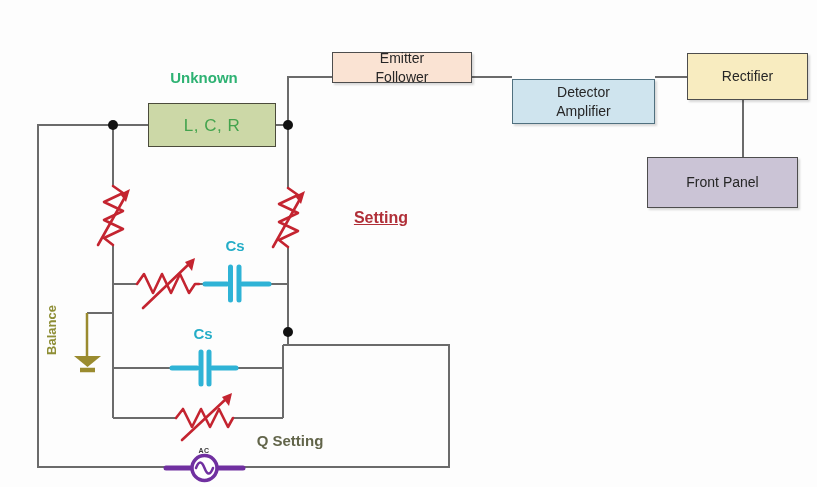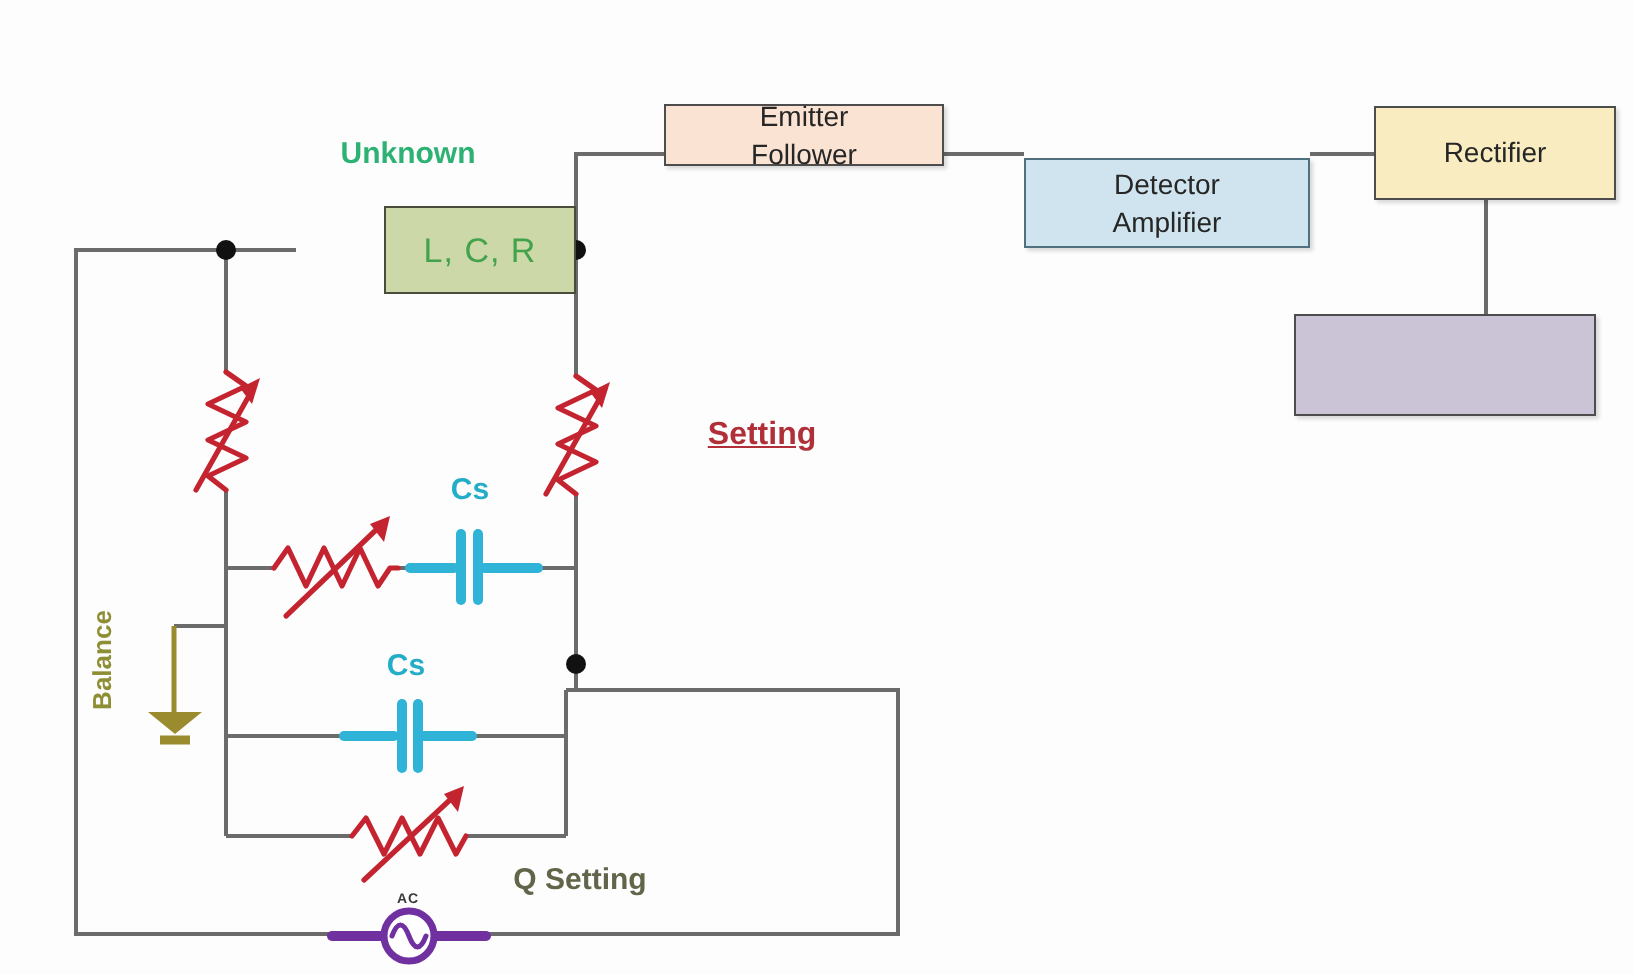--- a/index.html
+++ b/index.html
@@ -12,22 +12,22 @@
     position:absolute;display:flex;flex-direction:column;justify-content:center;align-items:center;
     border:1.4px solid #4d4d4d;box-sizing:border-box;
     font-size:14px;color:#262626;line-height:19px;text-align:center;
     box-shadow:1.5px 1.5px 2px rgba(0,0,0,0.15);
   }
   .box span{display:block;width:100%;}
   .lbl{
     position:absolute;transform:translate(-50%,-50%);
     font-weight:bold;white-space:nowrap;
   }
-  #box-lcr{left:148px;top:103px;width:96px;height:44px;background:#ccd8a7;border-color:#4b4b3b;
-    color:#43a34d;font-size:17px;letter-spacing:0.5px;box-shadow:none;margin-left:44px;}
+  #box-lcr{left:148px;top:103px;width:128px;height:44px;background:#ccd8a7;border-color:#4b4b3b;
+    color:#43a34d;font-size:17px;letter-spacing:0.5px;box-shadow:none;}
   #box-emitter{left:332px;top:52px;width:140px;height:31px;background:#fae3d3;}
   #box-detector{left:512px;top:55px;width:143px;height:45px;background:#cfe4ee;border-color:#50707f;margin-top:24px;}
   #box-rectifier{left:687px;top:53px;width:121px;height:47px;background:#f8ecc0;}
   #box-meter{left:647px;top:157px;width:151px;height:51px;background:#cbc4d6;}
   #lbl-unknown{left:204px;top:77px;font-size:15px;color:#2eb273;}
   #lbl-setting{left:381px;top:218px;font-size:16px;color:#b02f38;text-decoration:underline;}
   #lbl-cs-top{left:235px;top:245px;font-size:15px;color:#24adc7;}
   #lbl-cs-bottom{left:203px;top:333px;font-size:15px;color:#24adc7;}
   #lbl-balance{left:51px;top:330px;font-size:13px;color:#8e8e35;transform:translate(-50%,-50%) rotate(-90deg);}
   #lbl-q-setting{left:290px;top:440px;font-size:15px;color:#62654a;}
@@ -115,20 +115,21 @@
   </div>
   <div class="box" id="box-detector">
     <span>Detector</span>
     <span>Amplifier</span>
   </div>
   <div class="box" id="box-rectifier">
     <span>Rectifier</span>
     <span></span>
   </div>
   <div class="box" id="box-meter">
+    <span>Front Panel</span>
   </div>
 
   <div class="lbl" id="lbl-unknown">Unknown</div>
   <div class="lbl" id="lbl-setting">Setting</div>
   <div class="lbl" id="lbl-cs-top">Cs</div>
   <div class="lbl" id="lbl-cs-bottom">Cs</div>
   <div class="lbl" id="lbl-balance">Balance</div>
   <div class="lbl" id="lbl-q-setting">Q Setting</div>
   <div class="lbl" id="lbl-ac">AC</div>
 

